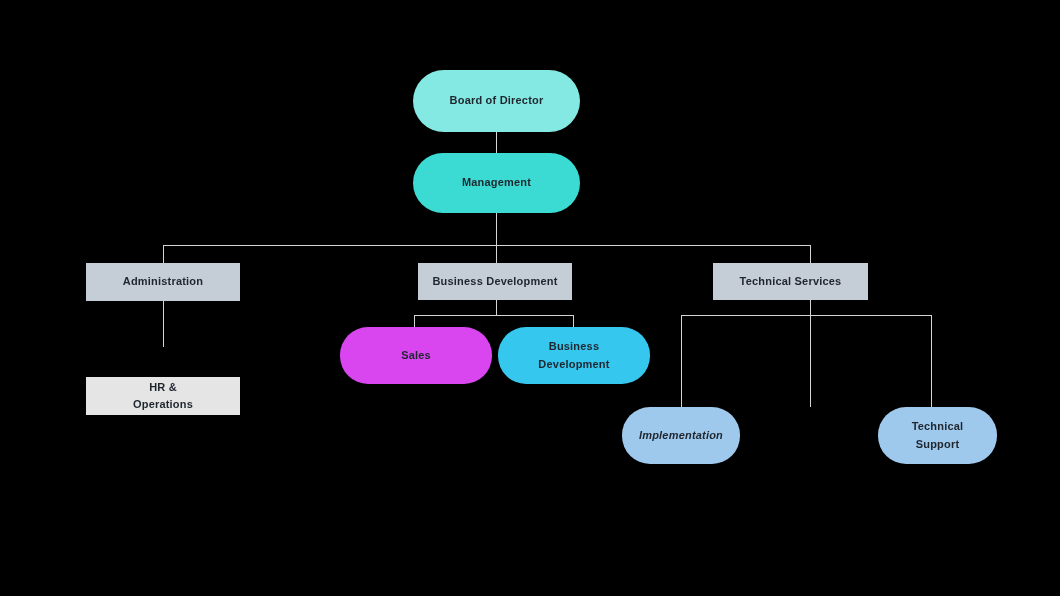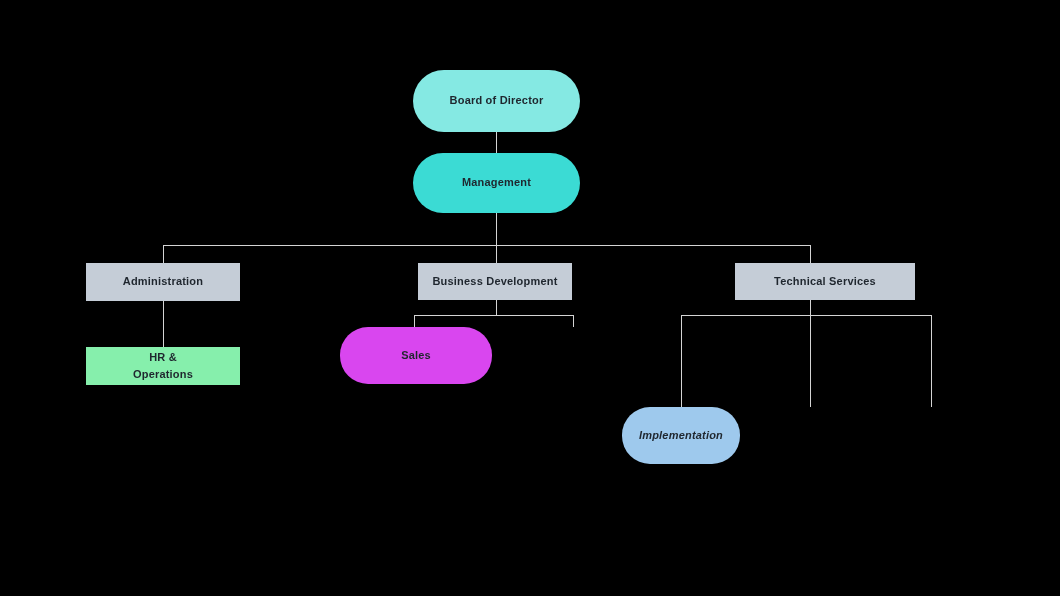--- a/index.html
+++ b/index.html
@@ -35,21 +35,21 @@
   .pill    { border-radius: 28px; }
   .rect    { border-radius: 0; }
   .line {
     position: absolute;
   }
   
   #n-board      { left: 413px; top: 70px;  width: 167px; height: 62px; }
   #n-management { left: 413px; top: 153px; width: 167px; height: 60px; }
   #n-admin      { left: 86px;  top: 263px; width: 154px; height: 38px; }
   #n-bizdev     { left: 418px; top: 263px; width: 154px; height: 37px; }
-  #n-techsvc    { left: 735px; top: 263px; width: 180px; height: 37px; justify-content: center; }
+  #n-techsvc    { left: 713px; top: 263px; width: 155px; height: 37px; justify-content: center; }
   #n-hrops      { left: 86px;  top: 347px; width: 154px; height: 38px; }
   #n-sales      { left: 340px; top: 327px; width: 152px; height: 57px; }
   #n-bdpill     { left: 498px; top: 327px; width: 152px; height: 57px; }
   #n-impl       { left: 622px; top: 407px; width: 118px; height: 57px; font-style: italic; }
   #n-helpdesk   { left: 750px; top: 407px; width: 119px; height: 57px; }
   #n-techsup    { left: 878px; top: 407px; width: 119px; height: 57px; }
   
   #l-board-mgmt   { left: 496px; top: 132px; width: 1px;   height: 21px; }
   #l-mgmt-bus     { left: 496px; top: 213px; width: 1px;   height: 33px; }
   #l-bus1         { left: 163px; top: 245px; width: 648px;  height: 1px; }
@@ -100,24 +100,32 @@
   <div class="node rect" id="n-admin" style="background: rgb(197, 205, 215);">
     <span class="node-label" style="color: rgb(31, 38, 46);">Administration</span>
   </div>
   <div class="node rect" id="n-bizdev" style="background: rgb(197, 205, 215);">
     <span class="node-label" style="color: rgb(31, 38, 46);">Business Development</span>
   </div>
   <div class="node rect" id="n-techsvc" style="background: rgb(197, 205, 215);">
     <span class="node-label" style="color: rgb(31, 38, 46);">Technical Services</span>
   </div>
 
-  <div class="node rect" id="n-hrops" style="background: #86efac;">
+  <div class="node rect" id="n-hrops" style="background: #e5e5e5; margin-top: 30px;">
     <span class="node-label" style="color: rgb(31, 38, 46);">HR &amp;
 Operations</span>
   </div>
   <div class="node pill" id="n-sales" style="background: #d946ef;">
     <span class="node-label" style="color: rgb(31, 38, 46);">Sales</span>
   </div>
+  <div class="node pill" id="n-bdpill" style="background: rgb(54, 199, 239);">
+    <span class="node-label" style="color: rgb(31, 38, 46);">Business
+Development</span>
+  </div>
   <div class="node pill" id="n-impl" style="background: rgb(158, 201, 237);">
     <span class="node-label" style="color: rgb(31, 38, 46);">Implementation</span>
+  </div>
+  <div class="node pill" id="n-techsup" style="background: rgb(158, 201, 237);">
+    <span class="node-label" style="color: rgb(31, 38, 46);">Technical
+Support</span>
   </div>
 
 </div>
 
 </body></html>

